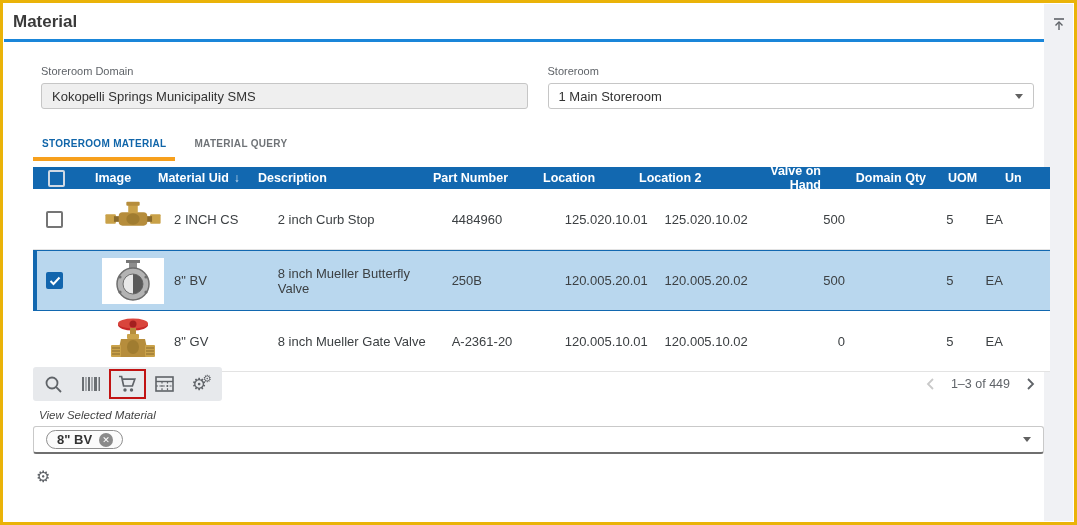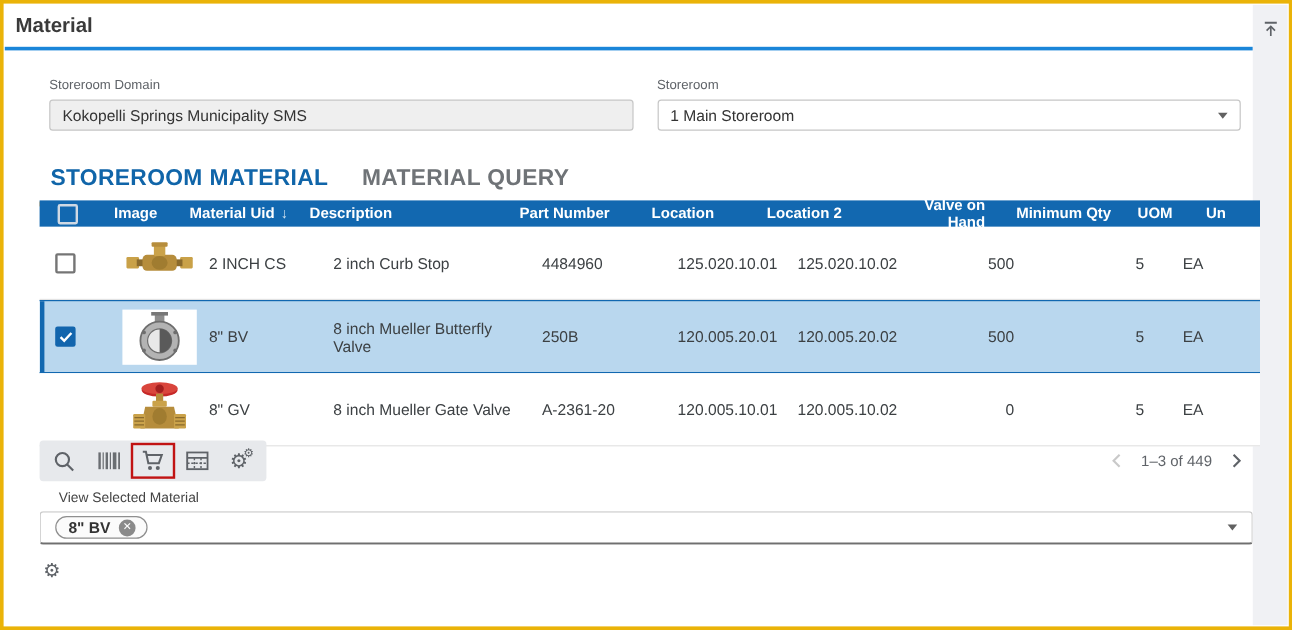--- a/index.html
+++ b/index.html
@@ -58,21 +58,21 @@
     border-top: 5.5px solid #616161;
   }
   
   .tabs {
     position: absolute; top: 129px; left: 30px;
     display: flex;
   }
   .tab {
     position: relative;
     padding: 6px 9px 12px 9px;
-    font-size: 19px; font-weight: 700; letter-spacing: .3px;
+    font-size: 10px; font-weight: 700; letter-spacing: .3px;
     color: #6f7377; cursor: pointer; white-space: nowrap;
   }
   .tab + .tab { margin-left: 10px; }
   .tab.active { color: #1065a9; }
   .tab.active .tab-underline {
     position: absolute; left: 0; right: 0; bottom: 0; height: 4px;
     background: #f7a01d;
   }
   
   .mat-table { position: absolute; top: 164px; left: 30px; width: 1017px; }
@@ -132,22 +132,22 @@
     color: #5f6368;
   }
   .tool-btn.cart-highlight { border: 2px solid #c11313; }
   .gear-main { font-size: 17px; color: #5f6368; line-height: 1; }
   .gear-small { font-size: 10px; color: #5f6368; line-height: 1; margin: -10px 0 0 -4px; }
   .pagination { display: flex; align-items: center; gap: 16px; margin-right: 8px; }
   .page-range { font-size: 12.5px; color: #5f6368; }
   .chev { background: none; border: none; cursor: pointer; display: flex; align-items: center; }
   
   .vsm-label {
-    position: absolute; top: 406px; left: 46px;
-    font-size: 11.5px; color: #444;
+    position: absolute; top: 406px; left: 36px;
+    font-size: 11.5px; color: #444; font-style: italic;
   }
   .vsm-field {
     position: absolute; top: 423px; left: 30px; right: 30px; height: 28px;
     border: 1px solid #c9c9c9; border-bottom: 2px solid #6f6f6f;
     border-radius: 3px; background: #fff;
     display: flex; align-items: center; justify-content: space-between;
     padding: 0 12px;
   }
   .chip {
     display: inline-flex; align-items: center; gap: 7px;
@@ -217,21 +217,21 @@
       </div>
       <div class="c1">Image</div>
       <div class="c2">
         <span>Material Uid</span><span class="sort-arrow">↓</span>
       </div>
       <div class="c3">Description</div>
       <div class="c4">Part Number</div>
       <div class="c5">Location</div>
       <div class="c6">Location 2</div>
       <div class="c7">Valve on Hand</div>
-      <div class="c8">Minimum Qty</div>
+      <div class="c8">Domain Qty</div>
       <div class="c9">UOM</div>
       <div class="c10">Un</div>
     </div>
 
     <div class="trow">
       <div class="c0">
         <span class="checkbox unchecked"></span>
       </div>
       <div class="c1">
         <span class="thumb">

